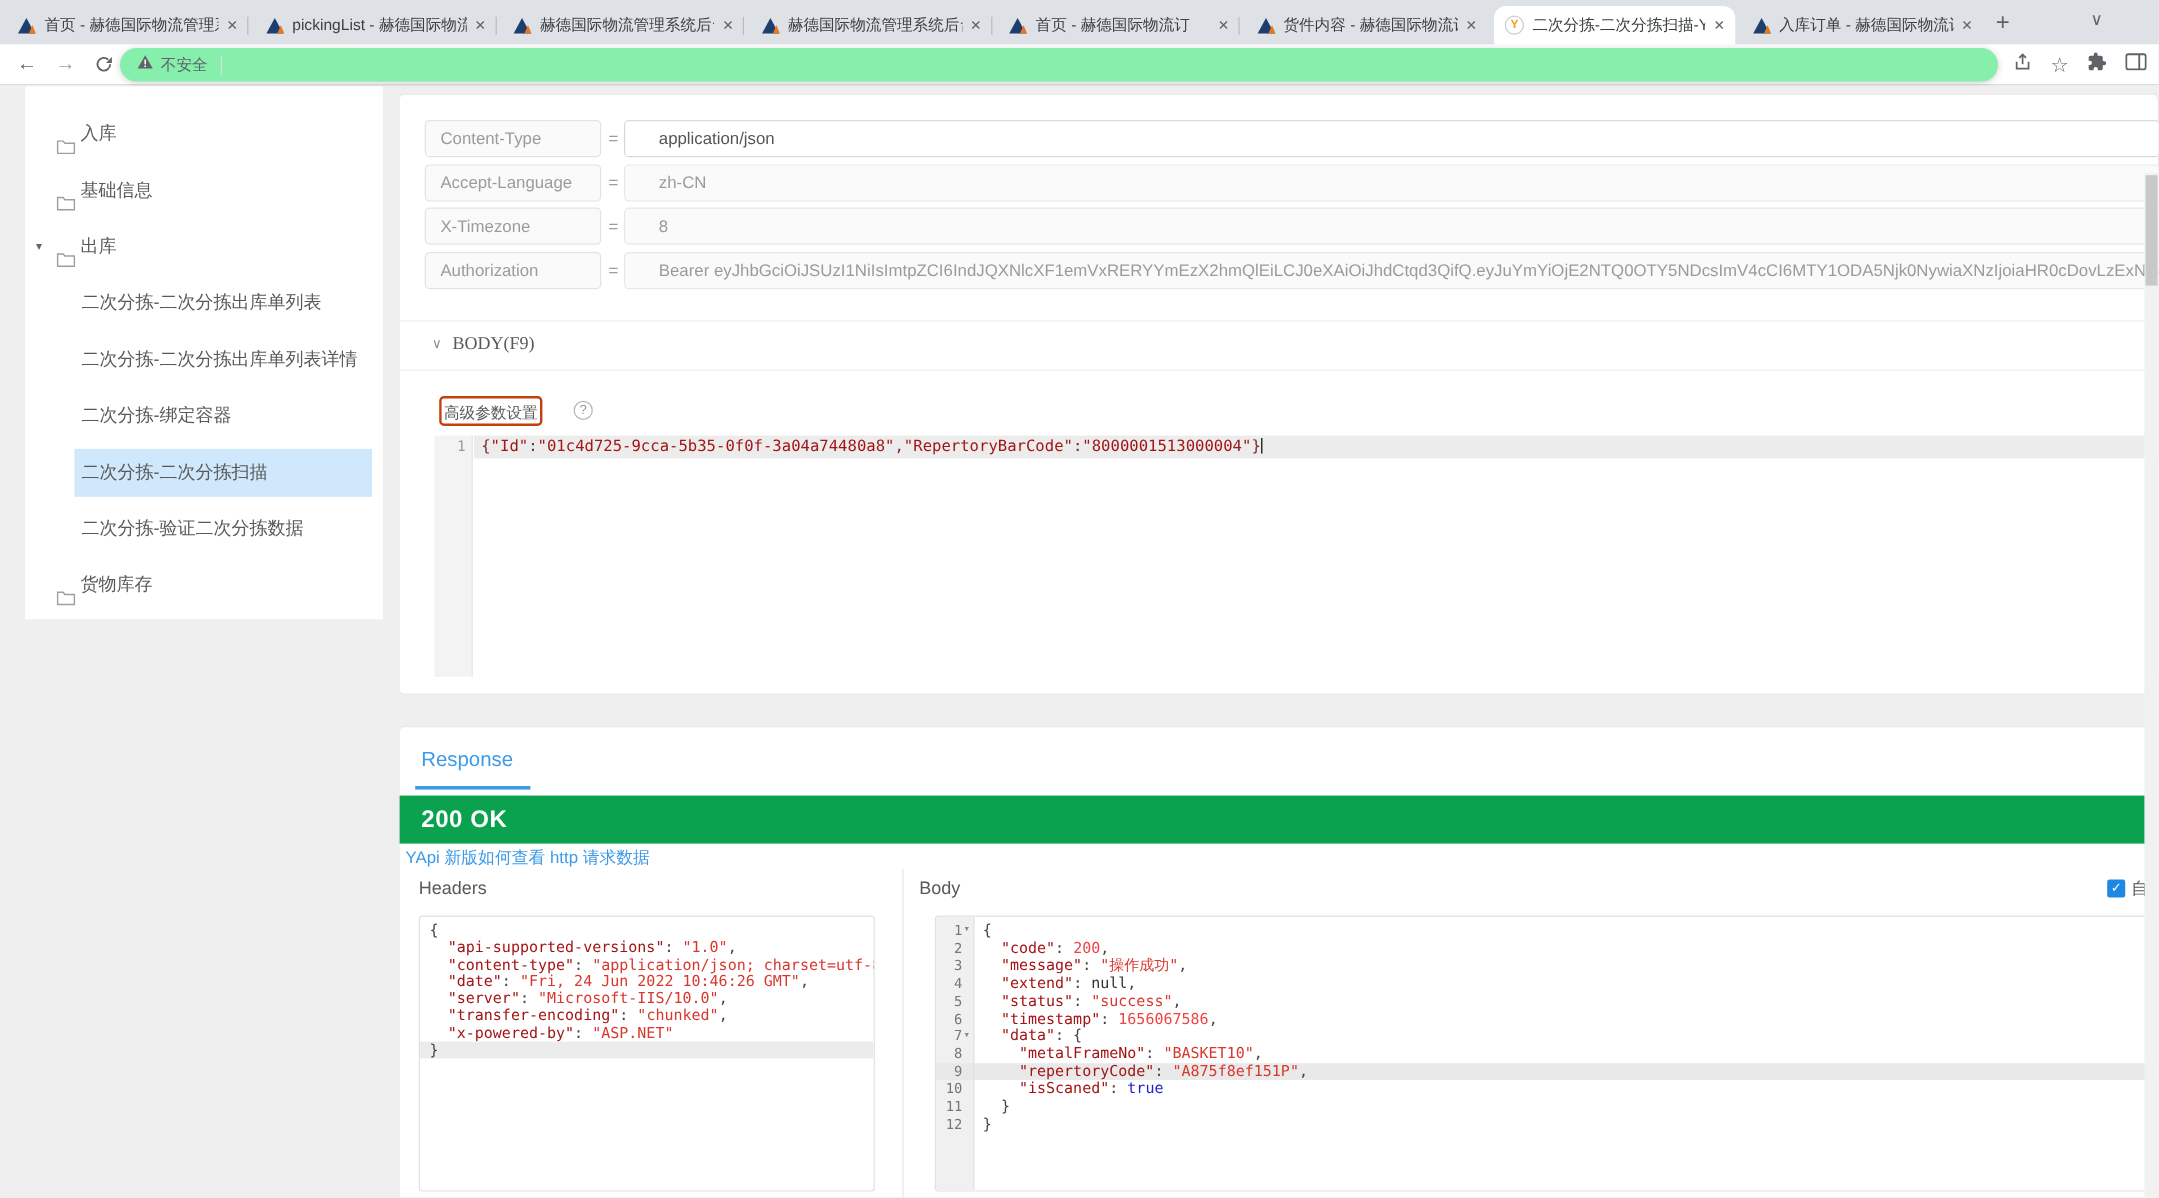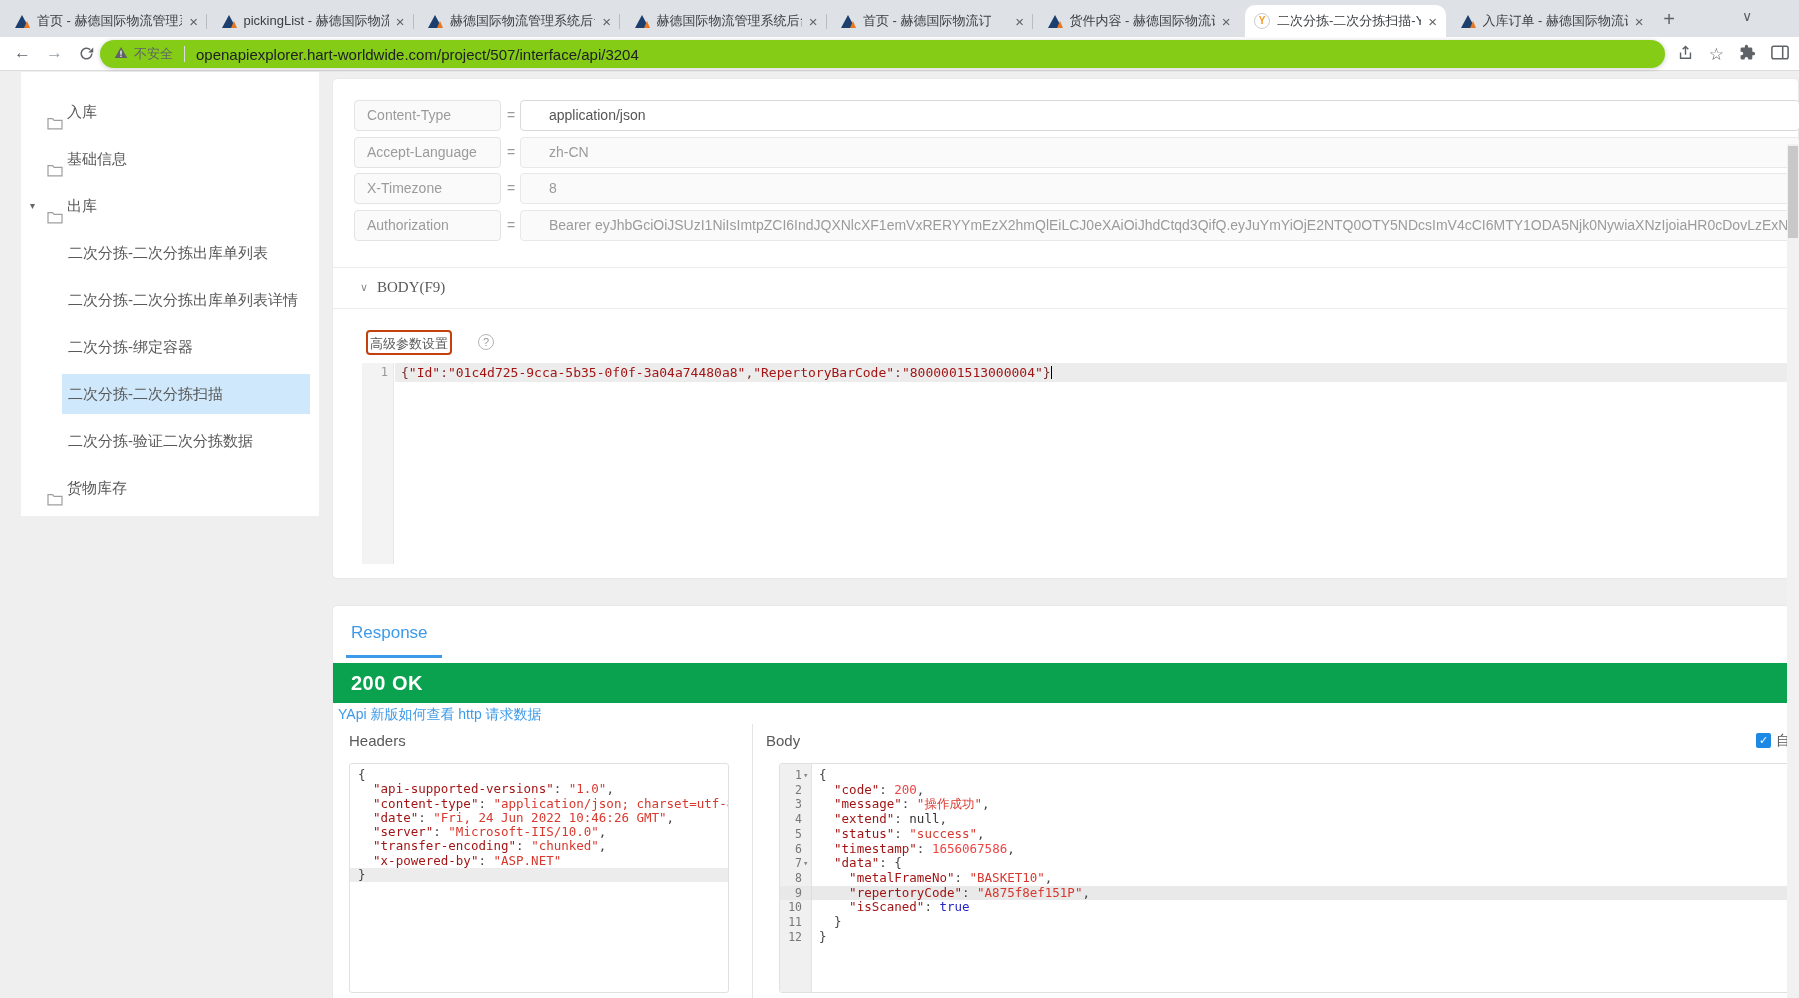--- a/index.html
+++ b/index.html
@@ -15,21 +15,21 @@
   .tab-close { color:#5f6368; font-size:15px; line-height:15px; flex:none; }
   .fav-hart { width:15px; height:13px; position:relative; flex:none; }
   .fav-hart::before { content:""; position:absolute; left:0; bottom:0; border-left:7px solid transparent; border-right:7px solid transparent; border-bottom:13px solid #1d3f6e; }
   .fav-hart::after { content:""; position:absolute; left:9px; bottom:0; border-left:3px solid transparent; border-right:3px solid transparent; border-bottom:7px solid #e87722; }
   .fav-yapi { width:16px; height:16px; border:1.5px solid #c9cdd2; border-radius:50%; color:#f59a23; font-weight:bold; font-size:10px; line-height:13px; text-align:center; flex:none; background:#fff; }
   .newtab { position:absolute; left:1655px; top:6px; width:28px; height:28px; text-align:center; line-height:26px; font-size:20px; color:#5f6368; }
   .tabs-chevron { position:absolute; left:1742px; top:8px; font-size:14px; color:#5f6368; }
 
   .toolbar { position:absolute; left:0; top:37px; width:1799px; height:34px; background:#ffffff; border-bottom:1px solid #dcdcdc; }
   .nav-ic { position:absolute; top:6px; font-size:17px; color:#5f6368; }
-  .omnibox { position:absolute; left:100px; top:3px; width:1565px; height:28px; background:#84cc16; border-radius:14px; box-shadow:0 1px 5px rgba(32,33,36,.22); display:flex; align-items:center; padding:0 14px; }
+  .omnibox { position:absolute; left:100px; top:3px; width:1565px; height:28px; background:#86efac; border-radius:14px; box-shadow:0 1px 5px rgba(32,33,36,.22); display:flex; align-items:center; padding:0 14px; }
   .sec-label { font-size:13px; color:#5f6368; margin-left:6px; }
   .omni-sep { width:1px; height:16px; background:#dadce0; margin:0 11px; }
   .url { font-size:15px; color:#202124; white-space:nowrap; overflow:hidden; }
   .tb-right { position:absolute; right:10px; top:5px; display:flex; gap:15px; align-items:center; height:24px; }
   .tb-right .star { font-size:17px; color:#5f6368; }
 
   
   .page { position:absolute; left:0; top:72px; width:1799px; height:926px; background:#efefef; }
 
   .sidebar { position:absolute; left:21px; top:0; width:298px; height:444px; background:#fff; }
@@ -163,21 +163,20 @@
   <div class="omnibox">
     <span>
       <svg width="14" height="13" viewBox="0 0 14 13">
           <path d="M7 1 L13.3 12 H0.7 Z" fill="#5f6368"></path>
           <rect x="6.35" y="4.6" width="1.3" height="4" fill="#fff"></rect>
           <rect x="6.35" y="9.6" width="1.3" height="1.3" fill="#fff"></rect>
         </svg>
     </span>
     <span class="sec-label">不安全</span>
     <span class="omni-sep"></span>
-    <span class="url">openapiexplorer.hart-worldwide.com/project/507/interface/api/3204</span>
   </div>
   <div class="tb-right">
     <span>
       <svg width="17" height="17" viewBox="0 0 24 24" fill="none" stroke="#5f6368" stroke-width="2">
           <path d="M12 15V4M8 7.5 12 3.5l4 4"></path>
           <path d="M5 12v8h14v-8"></path>
         </svg>
     </span>
     <span class="star">☆</span>
     <span>

